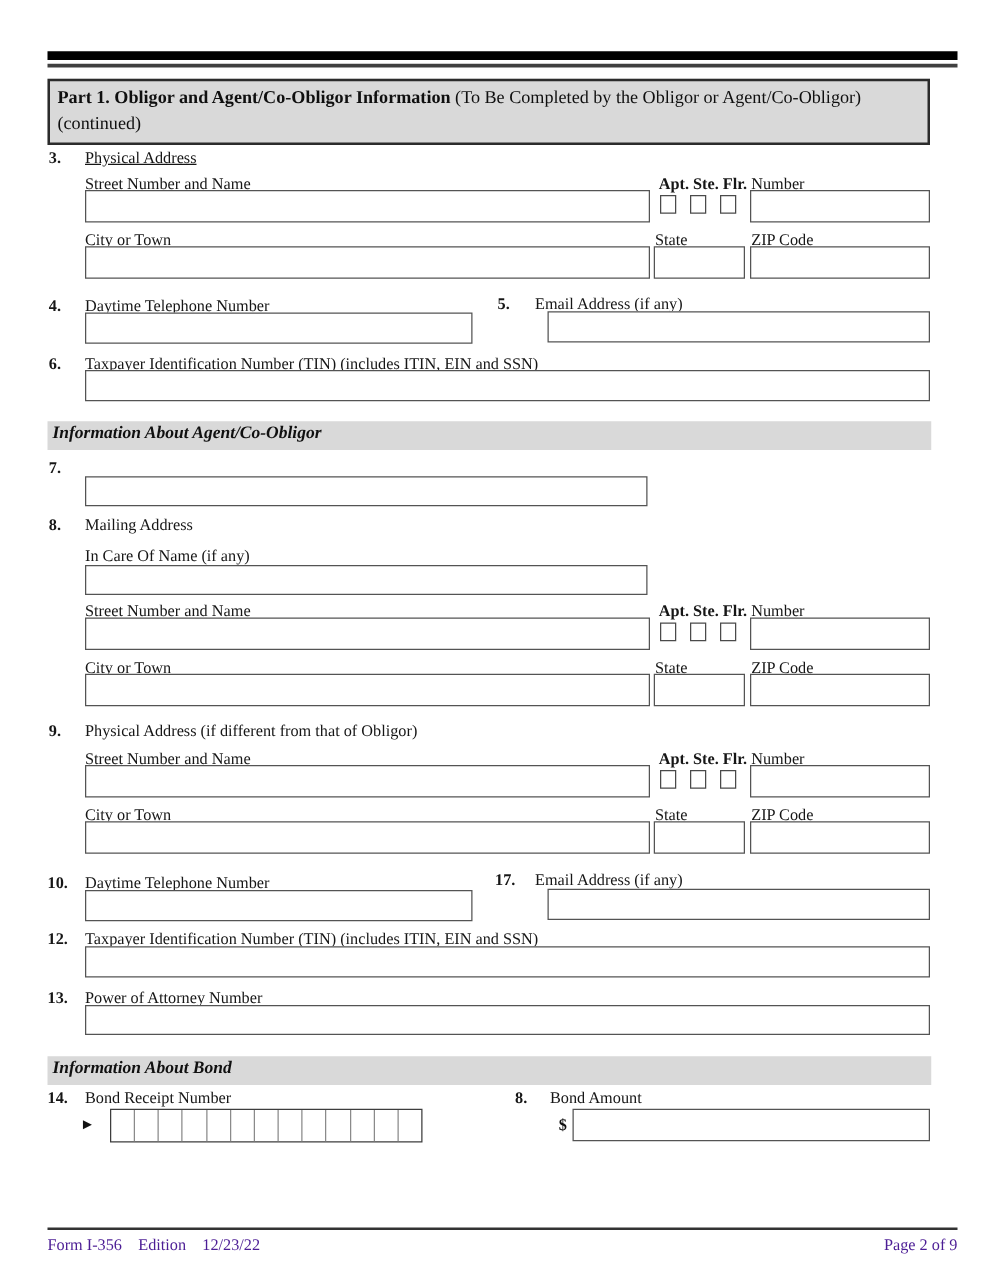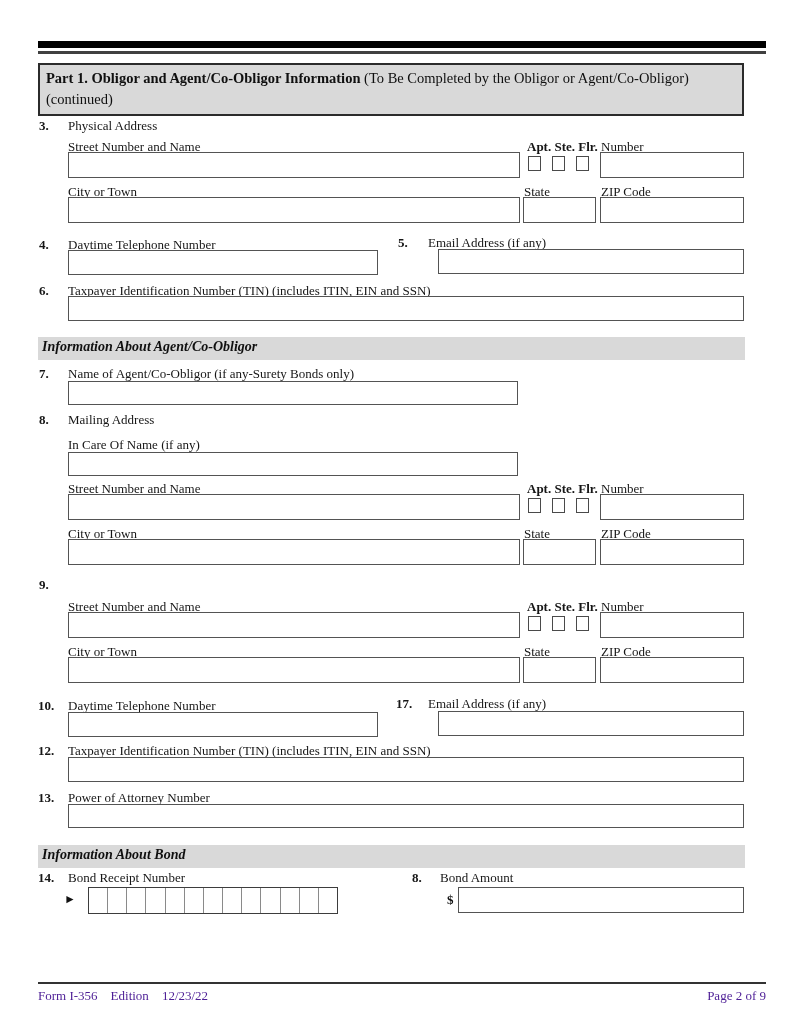--- a/index.html
+++ b/index.html
@@ -75,21 +75,21 @@
 
   <div class="topbar" style="top:41px;"></div>
   <div class="topline" style="top:51px;"></div>
 
   <div class="part-header">
     <span class="bold">Part 1.  Obligor and Agent/Co-Obligor Information</span><span> (To Be Completed by the Obligor or Agent/Co-Obligor)</span><br>
     <span>(continued)</span>
   </div>
 
   <div class="num" style="left:39px;top:118px;">3.</div>
-  <div class="lbl" style="left:68px;top:118px;">Physical Address</div>
+  <div class="lbl" style="left:68px;top:118px;text-decoration:underline;">Physical Address</div>
 
   <div class="addr-block blk-3">
     <div class="lbl a-street-lbl">Street Number and Name</div>
     <div class="lbl a-apt-lbl">Apt. Ste. Flr.</div>
     <div class="lbl a-number-lbl">Number</div>
     <input type="text" class="tb a-street-tb" style="">
     <input type="checkbox" class="cb a-cb1" style="">
     <input type="checkbox" class="cb a-cb2" style="">
     <input type="checkbox" class="cb a-cb3" style="">
     <input type="text" class="tb a-number-tb" style="">
@@ -111,21 +111,20 @@
 
   <div class="num" style="left:39px;top:283px;">6.</div>
   <div class="lbl" style="left:68px;top:283px;">Taxpayer Identification Number (TIN) (includes ITIN, EIN and SSN)</div>
   <input type="text" class="tb" style="left: 68px; top: 296px; width: 676px; height: 25px;">
 
   <div class="sec-bar" style="top:337px;">
     <span class="sec-title">Information About Agent/Co-Obligor</span>
   </div>
 
   <div class="num" style="left:39px;top:366px;">7.</div>
-  <div class="lbl" style="left:68px;top:366px;">Name of Agent/Co-Obligor (if any-Surety Bonds only)</div>
   <input type="text" class="tb" style="left: 68px; top: 381px; width: 450px; height: 24px;">
 
   <div class="num" style="left:39px;top:412px;">8.</div>
   <div class="lbl" style="left:68px;top:412px;">Mailing Address</div>
   <div class="lbl" style="left:68px;top:437px;">In Care Of Name (if any)</div>
   <input type="text" class="tb" style="left: 68px; top: 452px; width: 450px; height: 24px;">
 
   <div class="addr-block blk-8">
     <div class="lbl a-street-lbl">Street Number and Name</div>
     <div class="lbl a-apt-lbl">Apt. Ste. Flr.</div>
@@ -137,20 +136,21 @@
     <input type="text" class="tb a-number-tb" style="">
     <div class="lbl a-city-lbl">City or Town</div>
     <div class="lbl a-state-lbl">State</div>
     <div class="lbl a-zip-lbl">ZIP Code</div>
     <input type="text" class="tb a-city-tb" style="">
     <input type="text" class="tb a-state-tb" style="">
     <input type="text" class="tb a-zip-tb" style="">
   </div>
 
   <div class="num" style="left:39px;top:577px;">9.</div>
+  <div class="lbl" style="left:68px;top:577px;">Physical Address (if different from that of Obligor)</div>
 
   <div class="addr-block blk-9">
     <div class="lbl a-street-lbl">Street Number and Name</div>
     <div class="lbl a-apt-lbl">Apt. Ste. Flr.</div>
     <div class="lbl a-number-lbl">Number</div>
     <input type="text" class="tb a-street-tb" style="">
     <input type="checkbox" class="cb a-cb1" style="">
     <input type="checkbox" class="cb a-cb2" style="">
     <input type="checkbox" class="cb a-cb3" style="">
     <input type="text" class="tb a-number-tb" style="">

